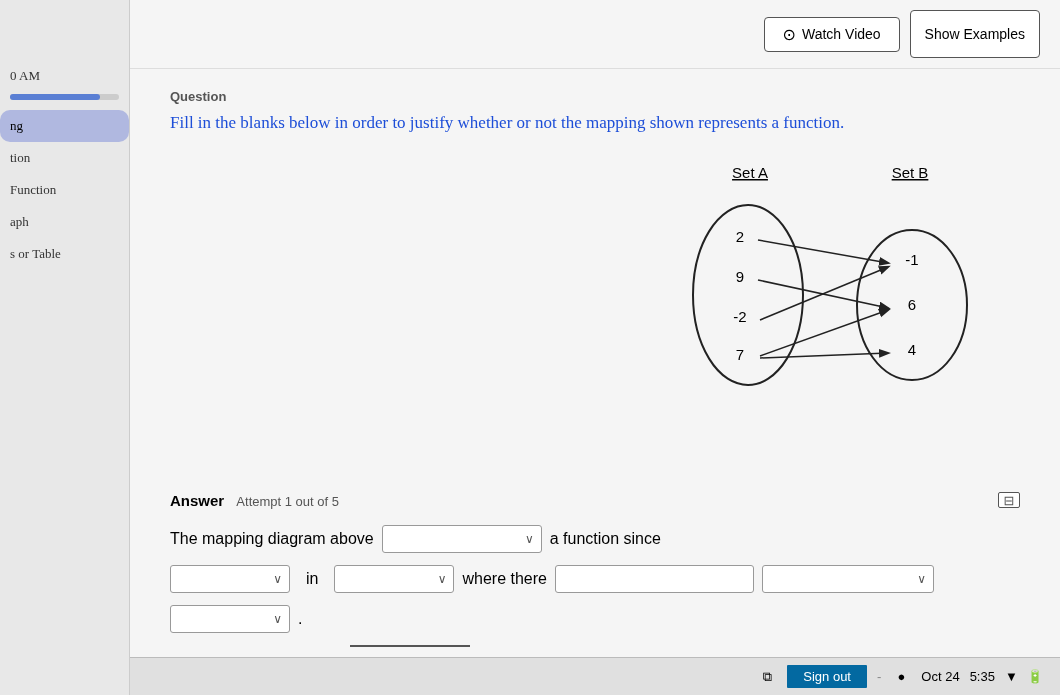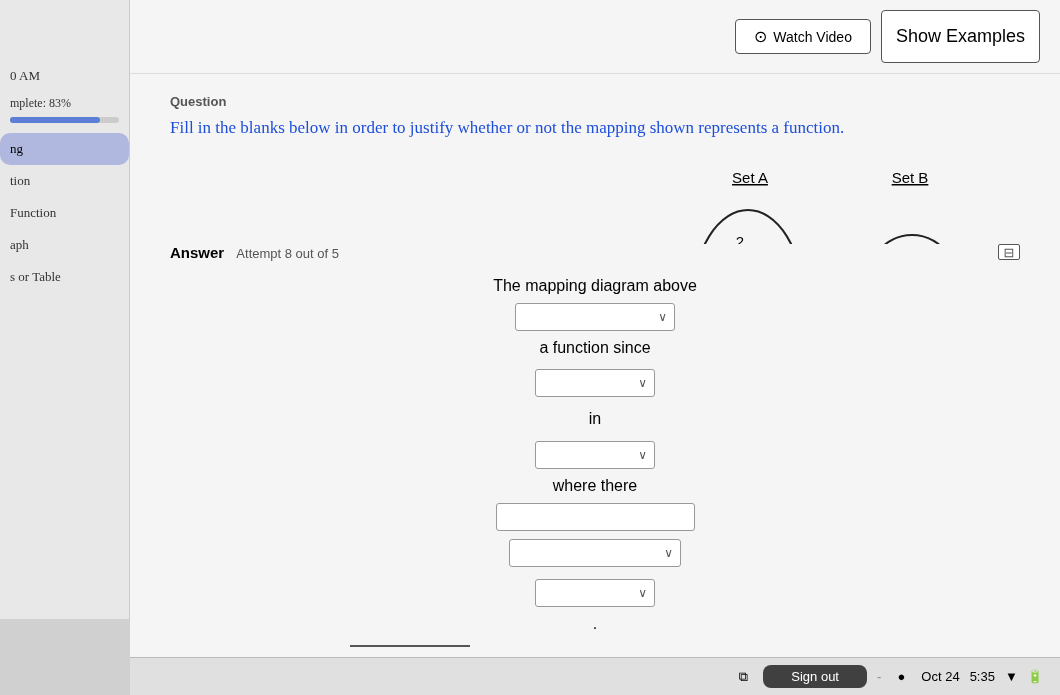--- a/index.html
+++ b/index.html
@@ -9,21 +9,21 @@
       width: 1060px;
       height: 695px;
       overflow: hidden;
       display: flex;
     }
 
     
     .sidebar {
       width: 130px;
       background: #e8e8e8;
-      height: 619px;
+      height: 695px;
       display: flex;
       flex-direction: column;
       padding-top: 60px;
       border-right: 1px solid #ccc;
       flex-shrink: 0;
     }
     .sidebar-item {
       padding: 8px 10px;
       font-size: 13px;
       color: #333;
@@ -87,21 +87,21 @@
       background: #fff;
       font-size: 14px;
       cursor: pointer;
       font-family: Arial, sans-serif;
     }
     .btn-show-examples {
       padding: 15px 14px;
       border: 1.5px solid #555;
       border-radius: 4px;
       background: #fff;
-      font-size: 18px;
+      font-size: 14px;
       cursor: pointer;
       font-family: Arial, sans-serif;
     }
 
     
     .question-area {
       padding: 20px 40px;
       flex: 1;
       overflow-y: auto;
     }
@@ -142,21 +142,20 @@
       font-size: 13px;
       color: #555;
       margin-left: 8px;
     }
     .answer-row {
       display: flex;
       align-items: center;
       gap: 8px;
       margin-bottom: 12px;
       flex-wrap: wrap;
-      flex-direction: column;
     }
     .answer-text {
       font-size: 16px;
       font-family: Arial, sans-serif;
     }
     .dropdown-select {
       border: 1px solid #999;
       border-radius: 3px;
       padding: 5px 28px 5px 8px;
       font-size: 14px;
@@ -206,25 +205,25 @@
       border-top: 1px solid #bbb;
       display: flex;
       align-items: center;
       justify-content: flex-end;
       padding: 0 16px;
       gap: 10px;
       font-size: 13px;
       font-family: Arial, sans-serif;
     }
     .sign-out-btn {
-      background: #404040;
+      background: #0369a1;
       color: #fff;
       border: none;
-      padding: 4px 28px;
-      border-radius: 8px;
+      padding: 4px 16px;
+      border-radius: 1px;
       font-size: 13px;
       cursor: pointer;
       font-family: Arial, sans-serif;
     }
     .bottom-icon {
       width: 20px;
       height: 20px;
       display: inline-flex;
       align-items: center;
       justify-content: center;
@@ -255,21 +254,20 @@
       background: #fff;
       cursor: pointer;
       margin-left: auto;
     }
   </style>
 </head>
 <body>
 
 <div class="sidebar">
   <div class="sidebar-label-time">0 AM</div>
-  <div class="sidebar-label-progress">mplete: 83%</div>
   <div class="progress-bar-container">
     <div class="progress-bar-fill"></div>
   </div>
   <div class="sidebar-item active">
     <span>ng</span>
   </div>
   <div class="sidebar-item">
     <span>tion</span>
   </div>
   <div class="sidebar-item">
@@ -334,21 +332,21 @@
             <path d="M0,0 L0,6 L8,3 z" fill="#222"></path>
           </marker>
         </defs>
       </svg>
     </div>
   </div>
 
   <div class="answer-section">
     <div class="answer-header">
       <strong>Answer</strong>
-      <span>Attempt 8 out of 5</span>
+      <span>Attempt 1 out of 5</span>
       <span class="expand-icon" style="float:right; margin-top:0;">⊟</span>
     </div>
 
     <div class="answer-row">
       <span class="answer-text">The mapping diagram above</span>
       <div class="dropdown-wrapper">
         <select class="dropdown-select">
           <option value=""></option>
           <option value="represents">represents</option>
           <option value="does not represent">does not represent</option>

